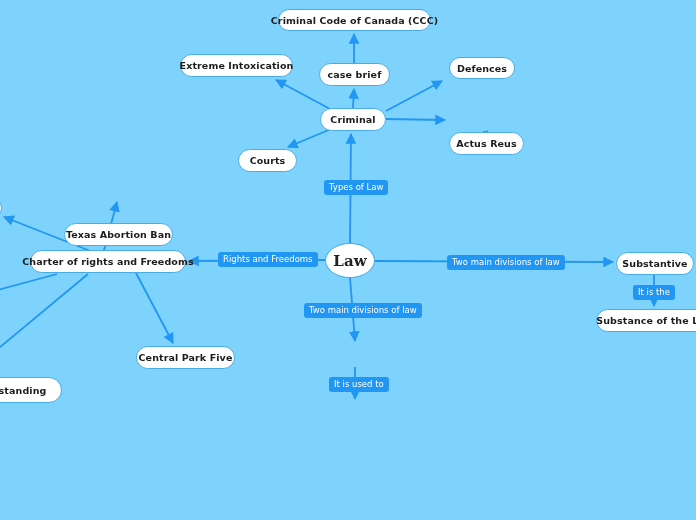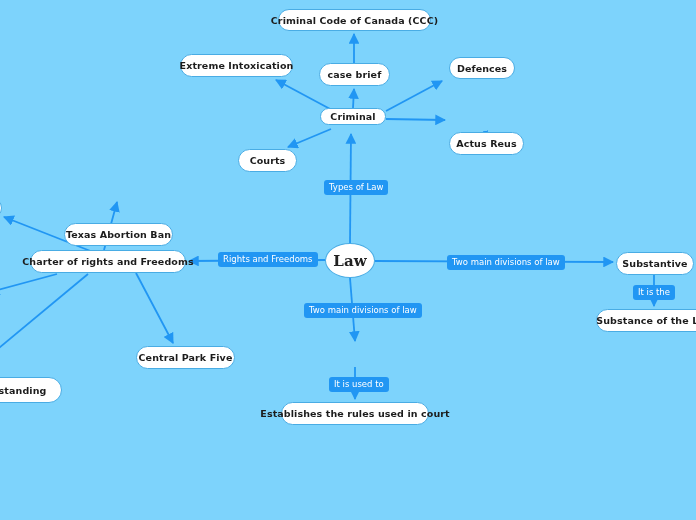--- a/index.html
+++ b/index.html
@@ -82,21 +82,21 @@
   </div>
 
   <div class="node" style="left:319px;top:63px;width:71px;height:23px;">
     <span>case brief</span>
   </div>
 
   <div class="node" style="left:449px;top:57px;width:66px;height:22px;">
     <span>Defences</span>
   </div>
 
-  <div class="node" style="left:320px;top:108px;width:66px;height:17px;">
+  <div class="node" style="left:320px;top:108px;width:66px;height:23px;">
     <span>Criminal</span>
   </div>
 
 
   <div class="node" style="left:449px;top:132px;width:75px;height:23px;">
     <span>Actus Reus</span>
   </div>
 
   <div class="node" style="left:238px;top:149px;width:59px;height:23px;">
     <span>Courts</span>
@@ -116,23 +116,20 @@
 
   <div class="node" style="left:616px;top:252px;width:78px;height:23px;">
     <span>Substantive</span>
   </div>
 
   <div class="node" style="left:596px;top:309px;width:118px;height:23px;">
     <span>Substance of the Law</span>
   </div>
 
 
-  <div class="node" style="left:281px;top:402px;width:148px;height:23px;">
-    <span>Establishes the rules used in court</span>
-  </div>
 
   <div class="node" style="left:136px;top:346px;width:99px;height:23px;">
     <span>Central Park Five</span>
   </div>
 
   <div class="node" style="left:-60px;top:377px;width:122px;height:26px;">
     <span>Notwithstanding</span>
   </div>
 
   <div class="node" style="left:-46px;top:197px;width:48px;height:22px;">

